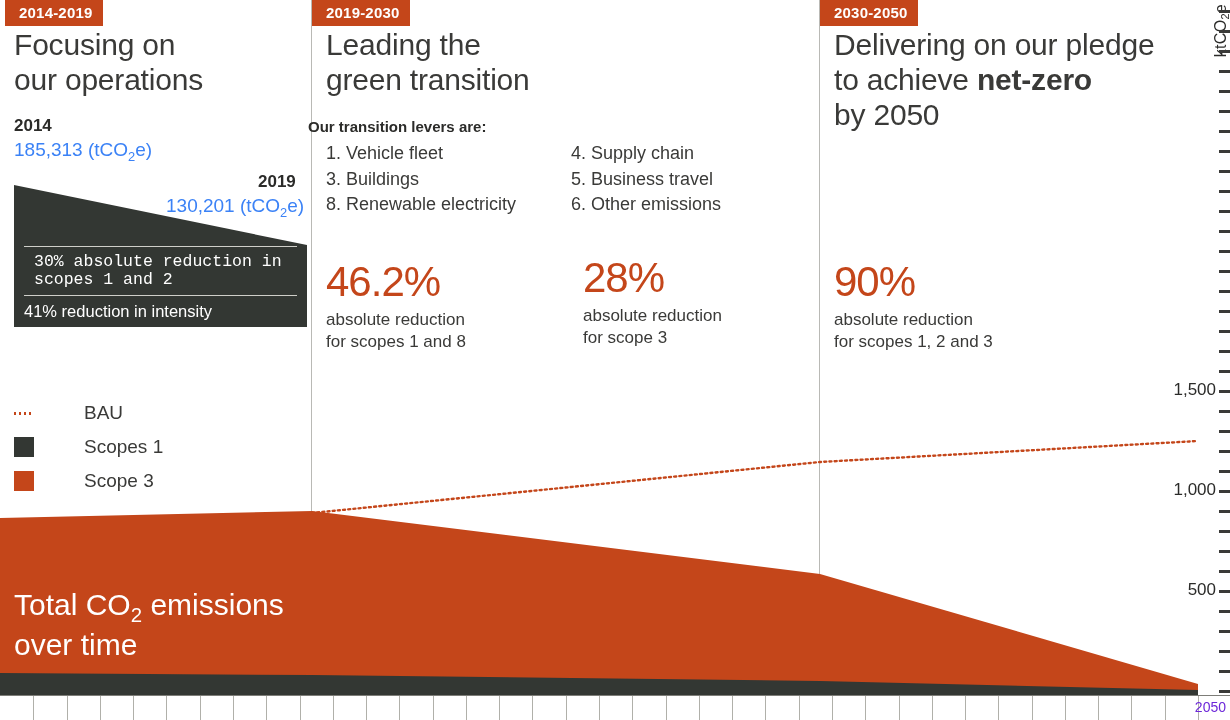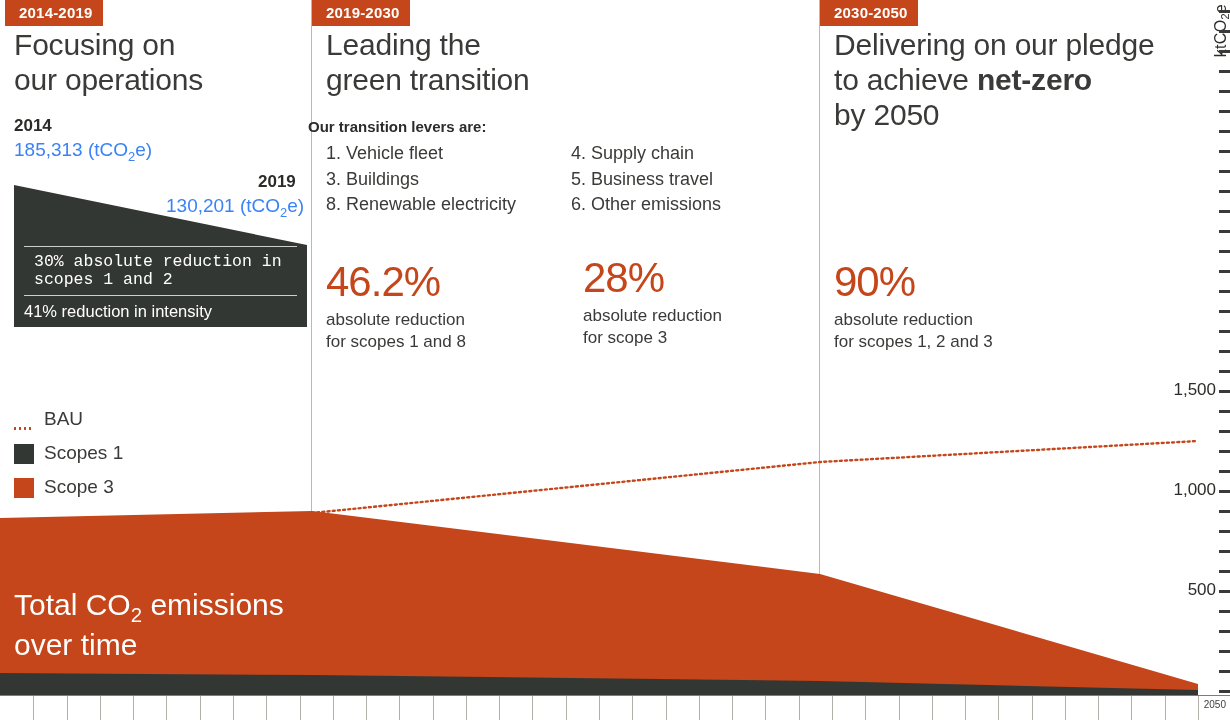--- a/index.html
+++ b/index.html
@@ -42,21 +42,21 @@
   sub{font-size:.68em;}
 
   
   #wedge{position:absolute;left:14px;top:185px;width:293px;height:142px;z-index:3;}
   #wedge svg{position:absolute;inset:0;}
   .wedgetxt{position:absolute;color:#fff;font-size:16.5px;font-weight:300;line-height:1.12;z-index:4;}
   .hr{position:absolute;height:1px;background:#cfcfc9;z-index:4;}
 
   
   #legend{position:absolute;left:14px;top:396px;z-index:4;}
-  .lgrow{display:flex;align-items:flex-end;height:34px;}
+  .lgrow{display:flex;align-items:center;height:34px;gap:40px;}
   .lgswatch{width:20px;height:20px;margin-right:10px;flex:0 0 20px;}
   .lgdots{width:20px;margin-right:10px;flex:0 0 20px;height:3px;
     background:repeating-linear-gradient(to right,#C4461A 0 2px,transparent 2px 5px);}
   .lglabel{font-size:19px;font-weight:300;color:#3a3a38;}
 
   
   .leverhead{position:absolute;font-size:15px;font-weight:bold;color:#2b2b29;}
   .leverlist{position:absolute;font-size:18px;font-weight:300;line-height:1.42;color:#3a3a38;}
 
   
@@ -75,21 +75,21 @@
   #axisTitle{
     position:absolute;right:-1px;top:4px;
     font-size:16px;font-weight:300;color:#2b2b29;
     writing-mode:vertical-rl;transform:rotate(180deg);
     transform-origin:center;letter-spacing:.3px;
   }
   
   #baxis{position:absolute;left:0;top:695px;width:1230px;height:25px;z-index:6;background:#fff;
     border-top:1px solid #7d7d78;}
   .btick{position:absolute;top:0;width:1px;height:25px;background:#b0b0aa;}
-  #endyear{position:absolute;right:4px;top:3px;font-size:10px;font-weight:300;color:#404040;}
+  #endyear{position:absolute;right:4px;top:3px;font-size:14px;font-weight:300;color:#6d28d9;}
 </style>
 </head>
 <body>
 
 <div id="stage">
 
   <div class="col" id="col1"></div>
   <div class="col" id="col2"></div>
   <div class="col" id="col3"></div>
 

